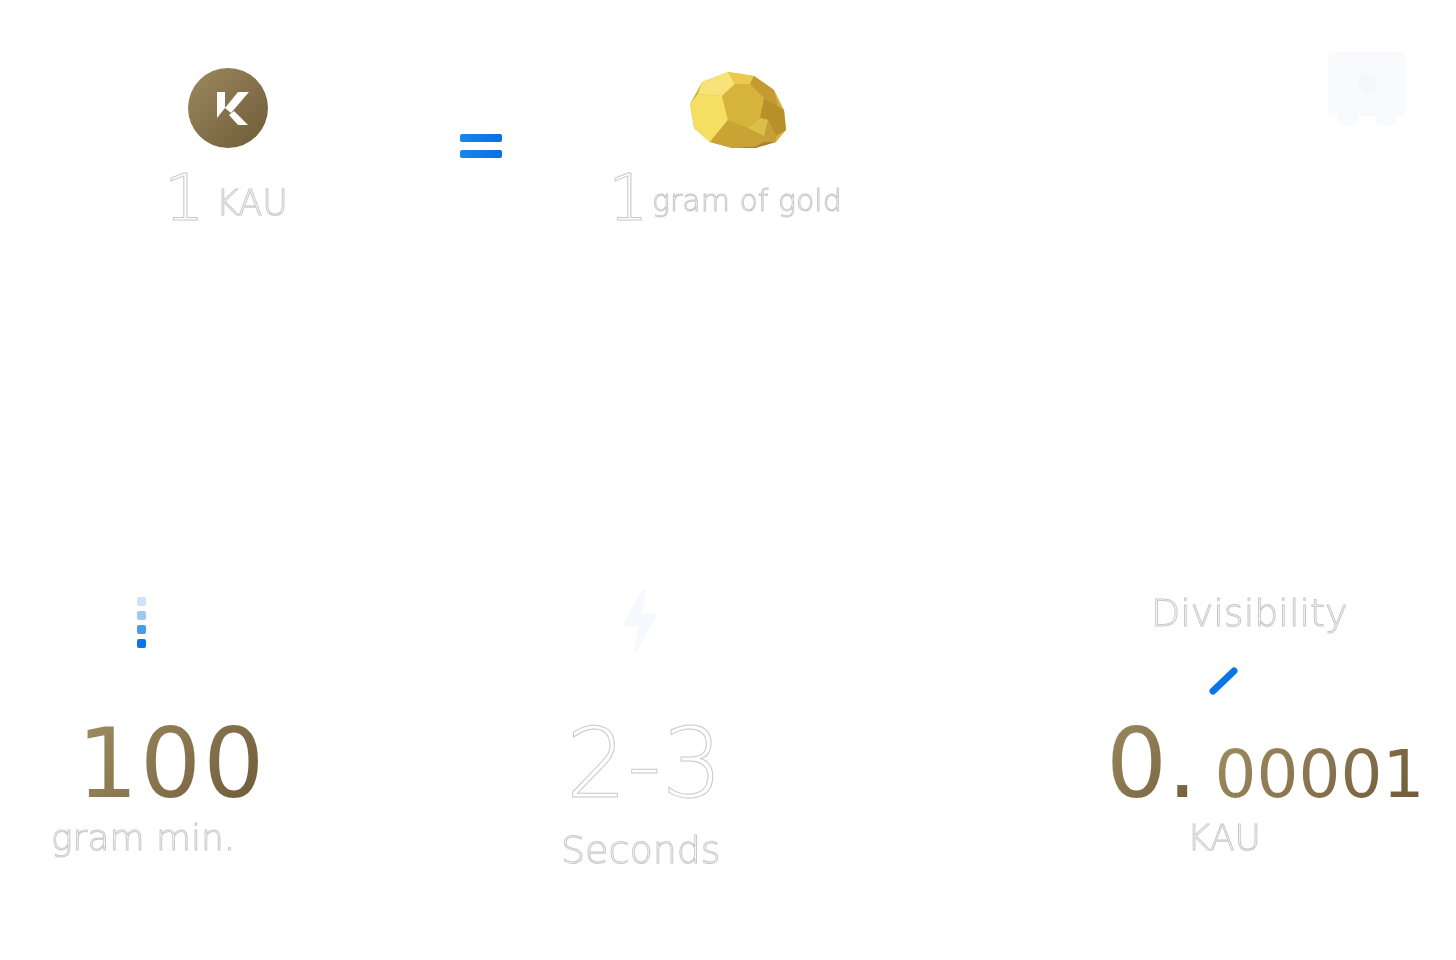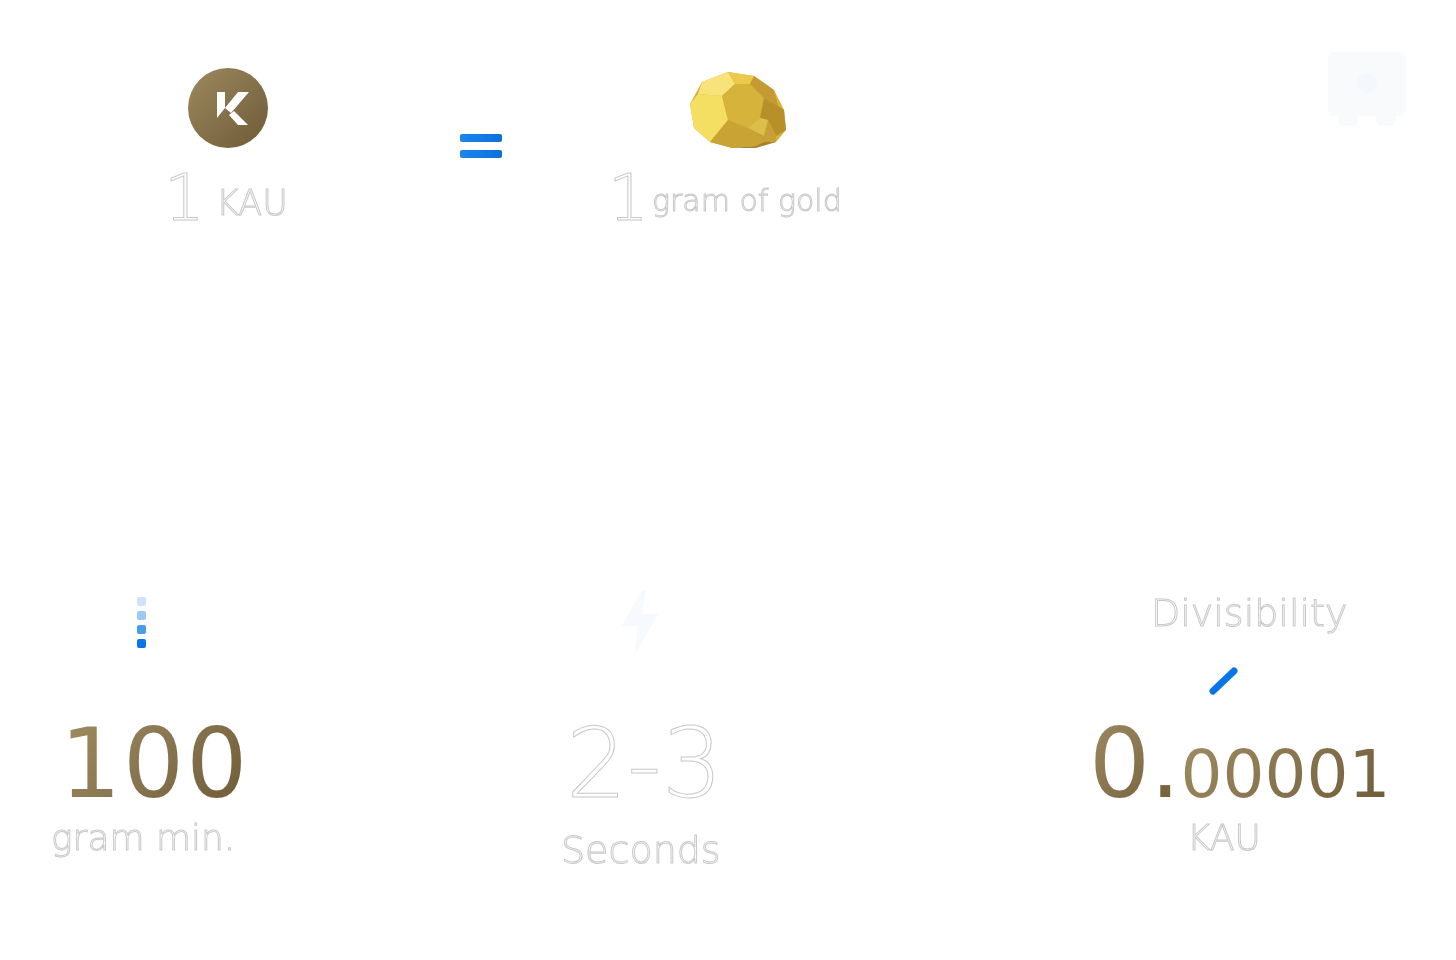--- a/index.html
+++ b/index.html
@@ -29,20 +29,21 @@
     
     .gold-num {
       background: linear-gradient(135deg, #a08d62 0%, #8a7650 45%, #6c5a36 100%);
       -webkit-background-clip: text;
       background-clip: text;
       color: transparent;
       font-family: "DejaVu Sans", sans-serif;
       font-weight: 400;
       white-space: nowrap;
       line-height: 1;
+      margin-left: 17px;
     }
 
     
     .coin {
       left: 188px; top: 68px;
       width: 80px; height: 80px;
       border-radius: 50%;
       background: linear-gradient(135deg, #9d8a5e 0%, #85714b 50%, #6e5c38 100%);
     }
     .coin svg { position: absolute; left: 0; top: 0; }

